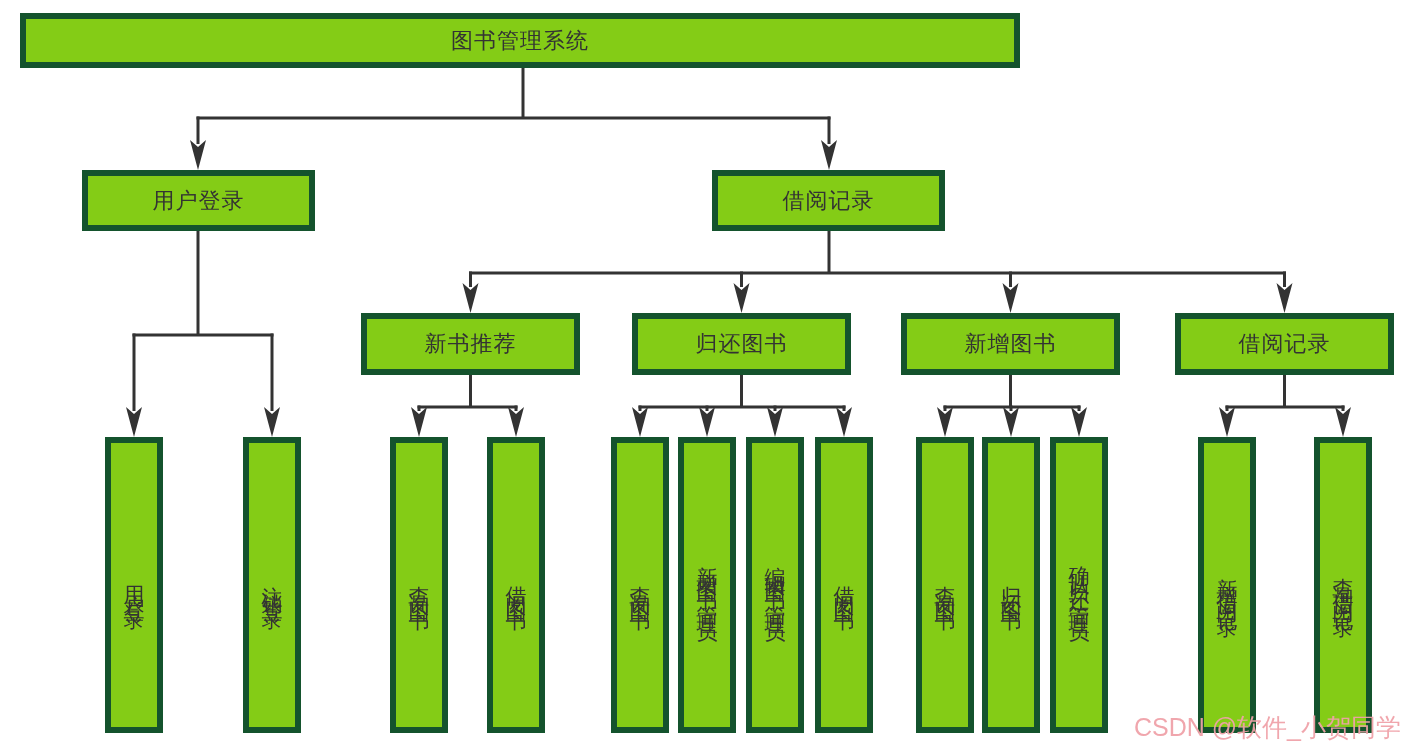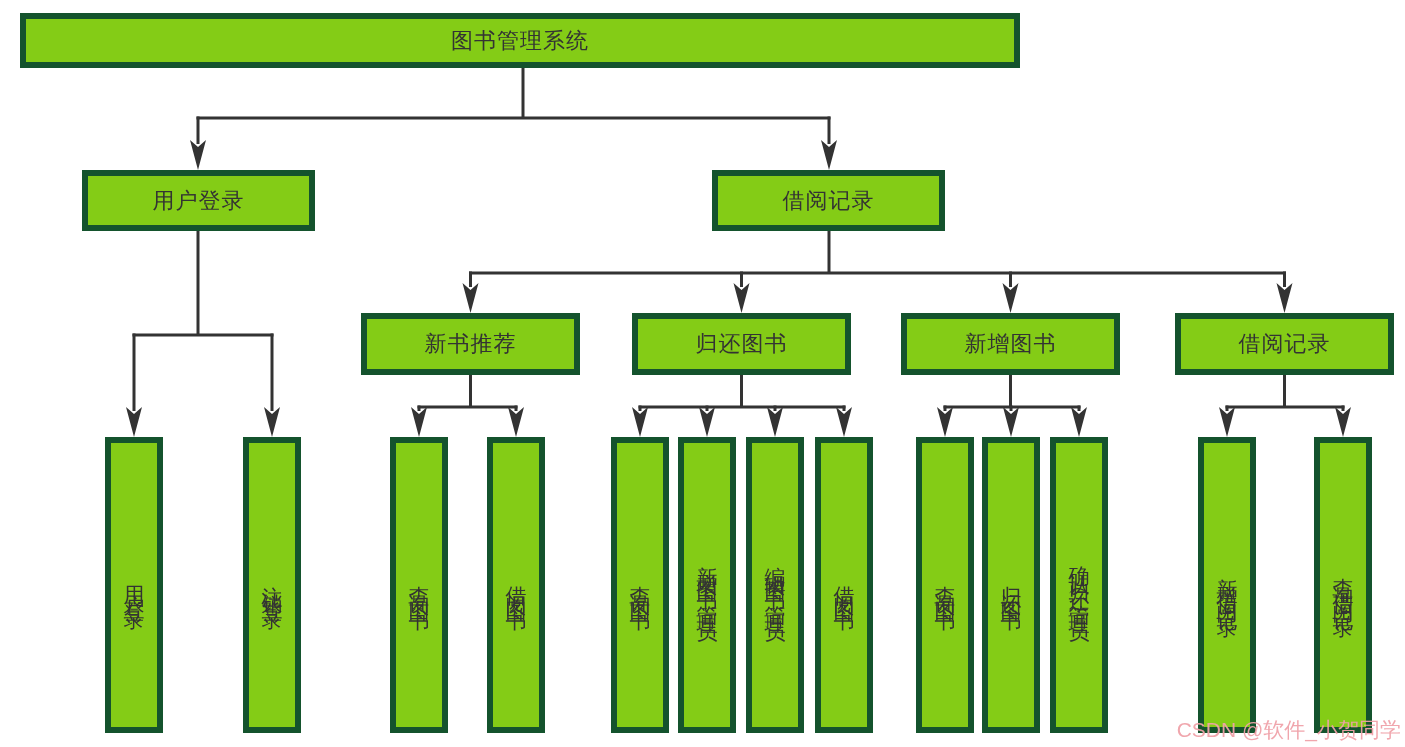--- a/index.html
+++ b/index.html
@@ -62,21 +62,21 @@
   .l8  { left: 815px; }
   .l9  { left: 916px; }
   .l10 { left: 982px; }
   .l11 { left: 1050px; }
   .l12 { left: 1198px; }
   .l13 { left: 1314px; }
   .watermark {
     position: absolute;
     right: 4px;
     bottom: 3px;
-    font-size: 21px;
+    font-size: 25px;
     color: #f0a2a9;
     opacity: 0.95;
     z-index: 20;
     white-space: nowrap;
   }
 </style>
 </head>
 <body>
 
 <div class="canvas">

